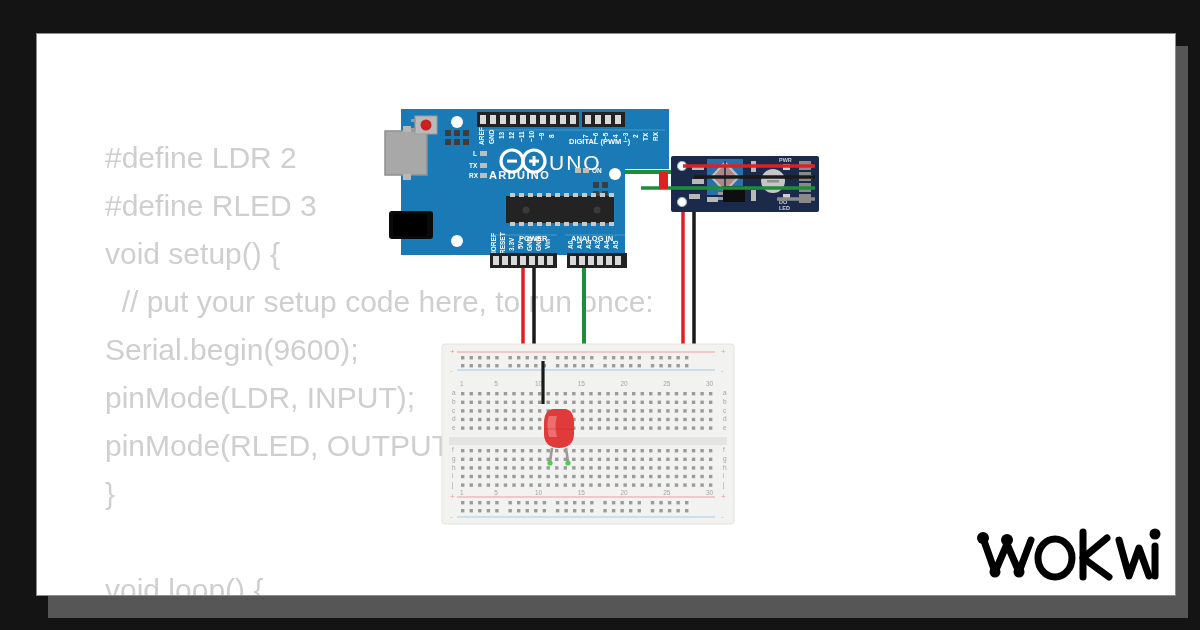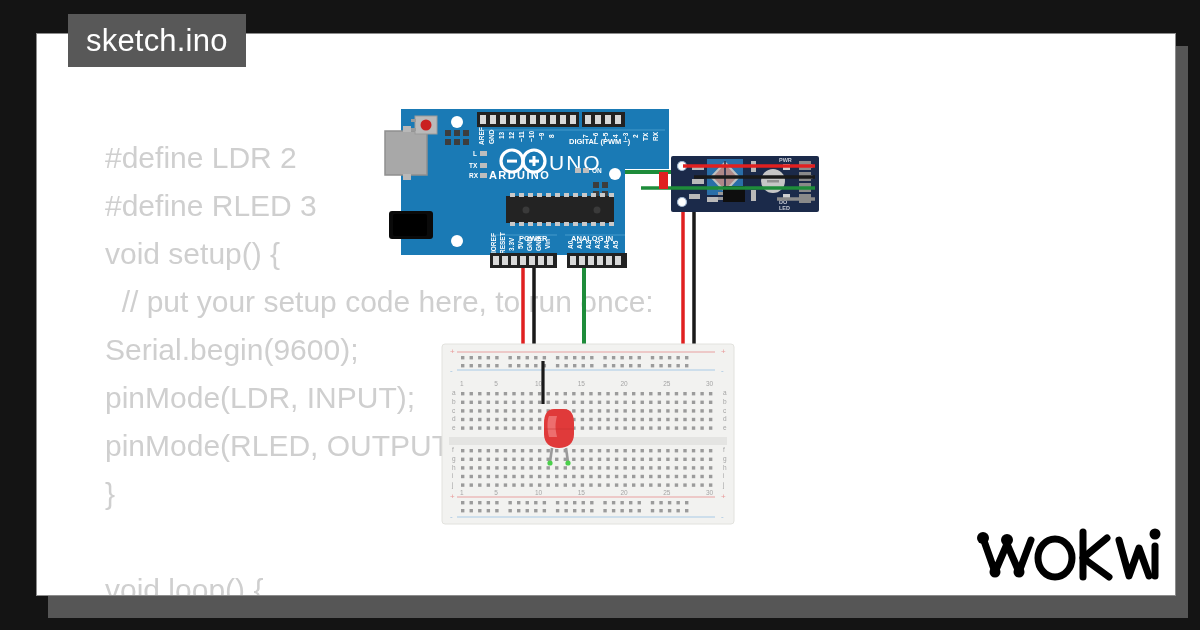--- a/index.html
+++ b/index.html
@@ -885,14 +885,13 @@
         <path d="M 146 16 L 156 52 L 166 24 L 176 52"></path>
         <path d="M 182 22 L 182 52"></path>
       </g>
       <circle cx="182" cy="10" r="5.5" fill="#000000"></circle>
     </svg>
 
   </div>
 
   <div class="status-bar"></div>
 
-<div class="file-tab">sketch.ino</div>
   </div>
 
 </body></html>

